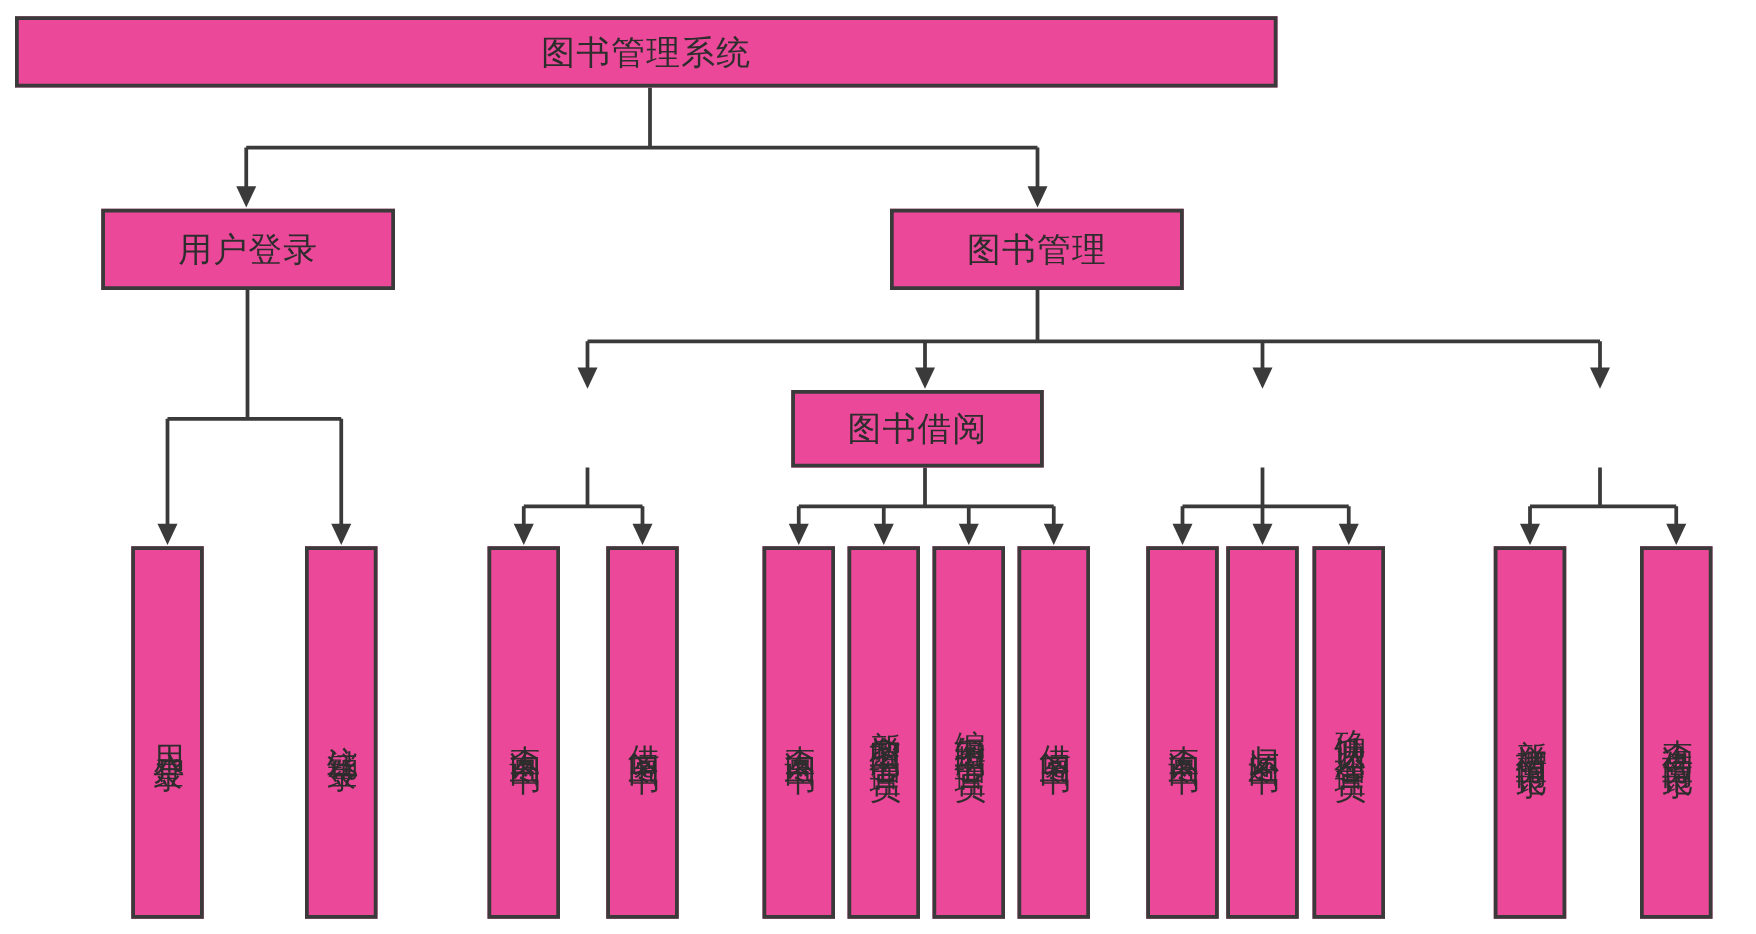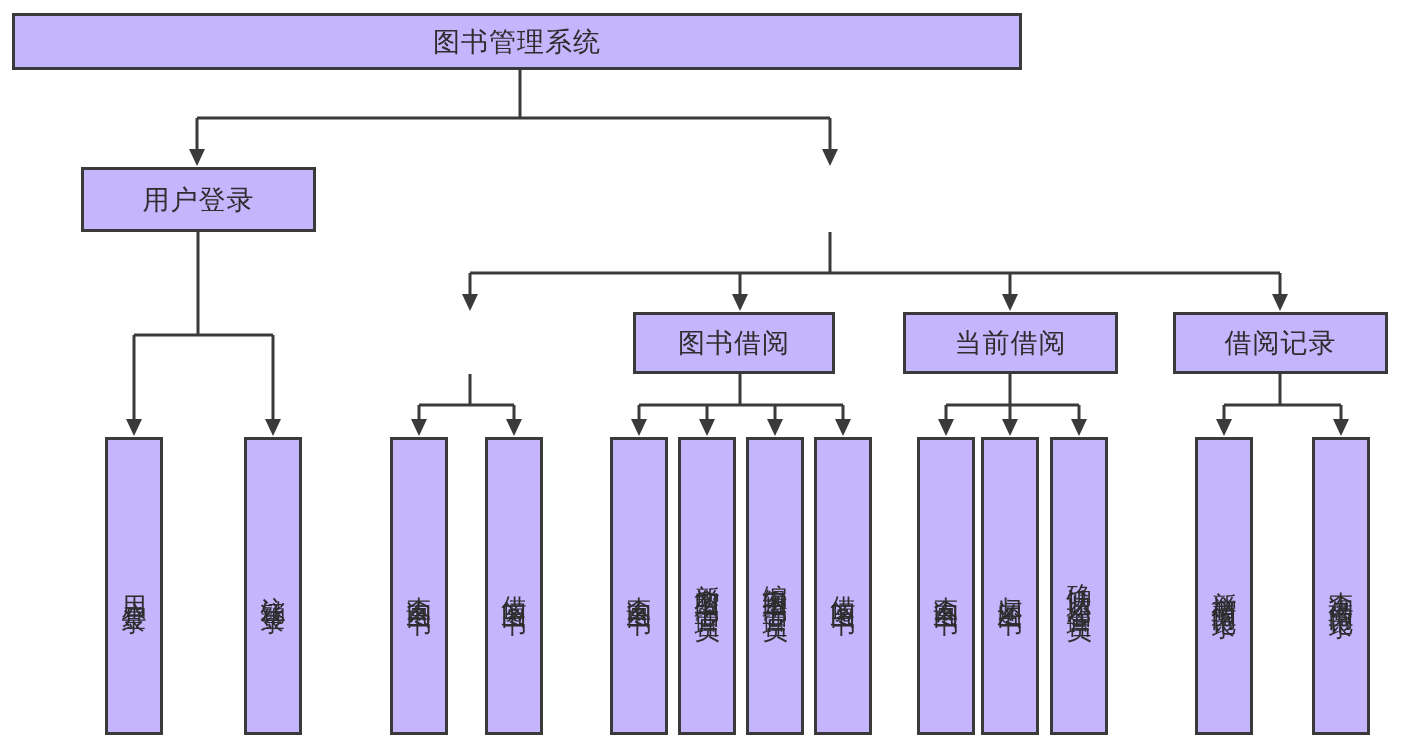--- a/index.html
+++ b/index.html
@@ -32,21 +32,21 @@
     stroke-width: 3;
     fill: none;
   }
   .wires polygon {
     fill: var(--line);
     stroke: none;
   }
 
   .box {
     position: absolute;
-    background: #c4b5fd;
+    background: #ec4899;
     border: 3px solid var(--line);
     display: flex;
     align-items: center;
     justify-content: center;
     color: var(--text);
     z-index: 1;
   }
   .h-label {
     font-size: 27px;
     letter-spacing: 1px;
@@ -104,24 +104,23 @@
       <polygon points="1002,419 1018,419 1010,436"></polygon>
       <polygon points="1071,419 1087,419 1079,436"></polygon>
       <polygon points="1216,419 1232,419 1224,436"></polygon>
       <polygon points="1333,419 1349,419 1341,436"></polygon>
     </g>
   </svg>
 
   <div class="box h-label" style="left:12px; top:13px; width:1010px; height:57px;">图书管理系统</div>
 
   <div class="box h-label" style="left:81px; top:167px; width:235px; height:65px;">用户登录</div>
+  <div class="box h-label" style="left:712px; top:167px; width:235px; height:65px;">图书管理</div>
 
   <div class="box h-label" style="left:633px; top:312px; width:202px; height:62px;">图书借阅</div>
-  <div class="box h-label" style="left:903px; top:312px; width:215px; height:62px;">当前借阅</div>
-  <div class="box h-label" style="left:1173px; top:312px; width:215px; height:62px;">借阅记录</div>
 
   <div class="box v-label" style="left:105px; top:437px; width:58px; height:298px;">用户登录</div>
   <div class="box v-label" style="left:244px; top:437px; width:58px; height:298px;">注销登录</div>
 
   <div class="box v-label" style="left:390px; top:437px; width:58px; height:298px;">查询图书</div>
   <div class="box v-label" style="left:485px; top:437px; width:58px; height:298px;">借阅图书</div>
 
   <div class="box v-label" style="left:610px; top:437px; width:58px; height:298px;">查询图书</div>
   <div class="box v-label" style="left:678px; top:437px; width:58px; height:298px;">新增图书（管理员）</div>
   <div class="box v-label" style="left:746px; top:437px; width:58px; height:298px;">编辑图书（管理员）</div>

